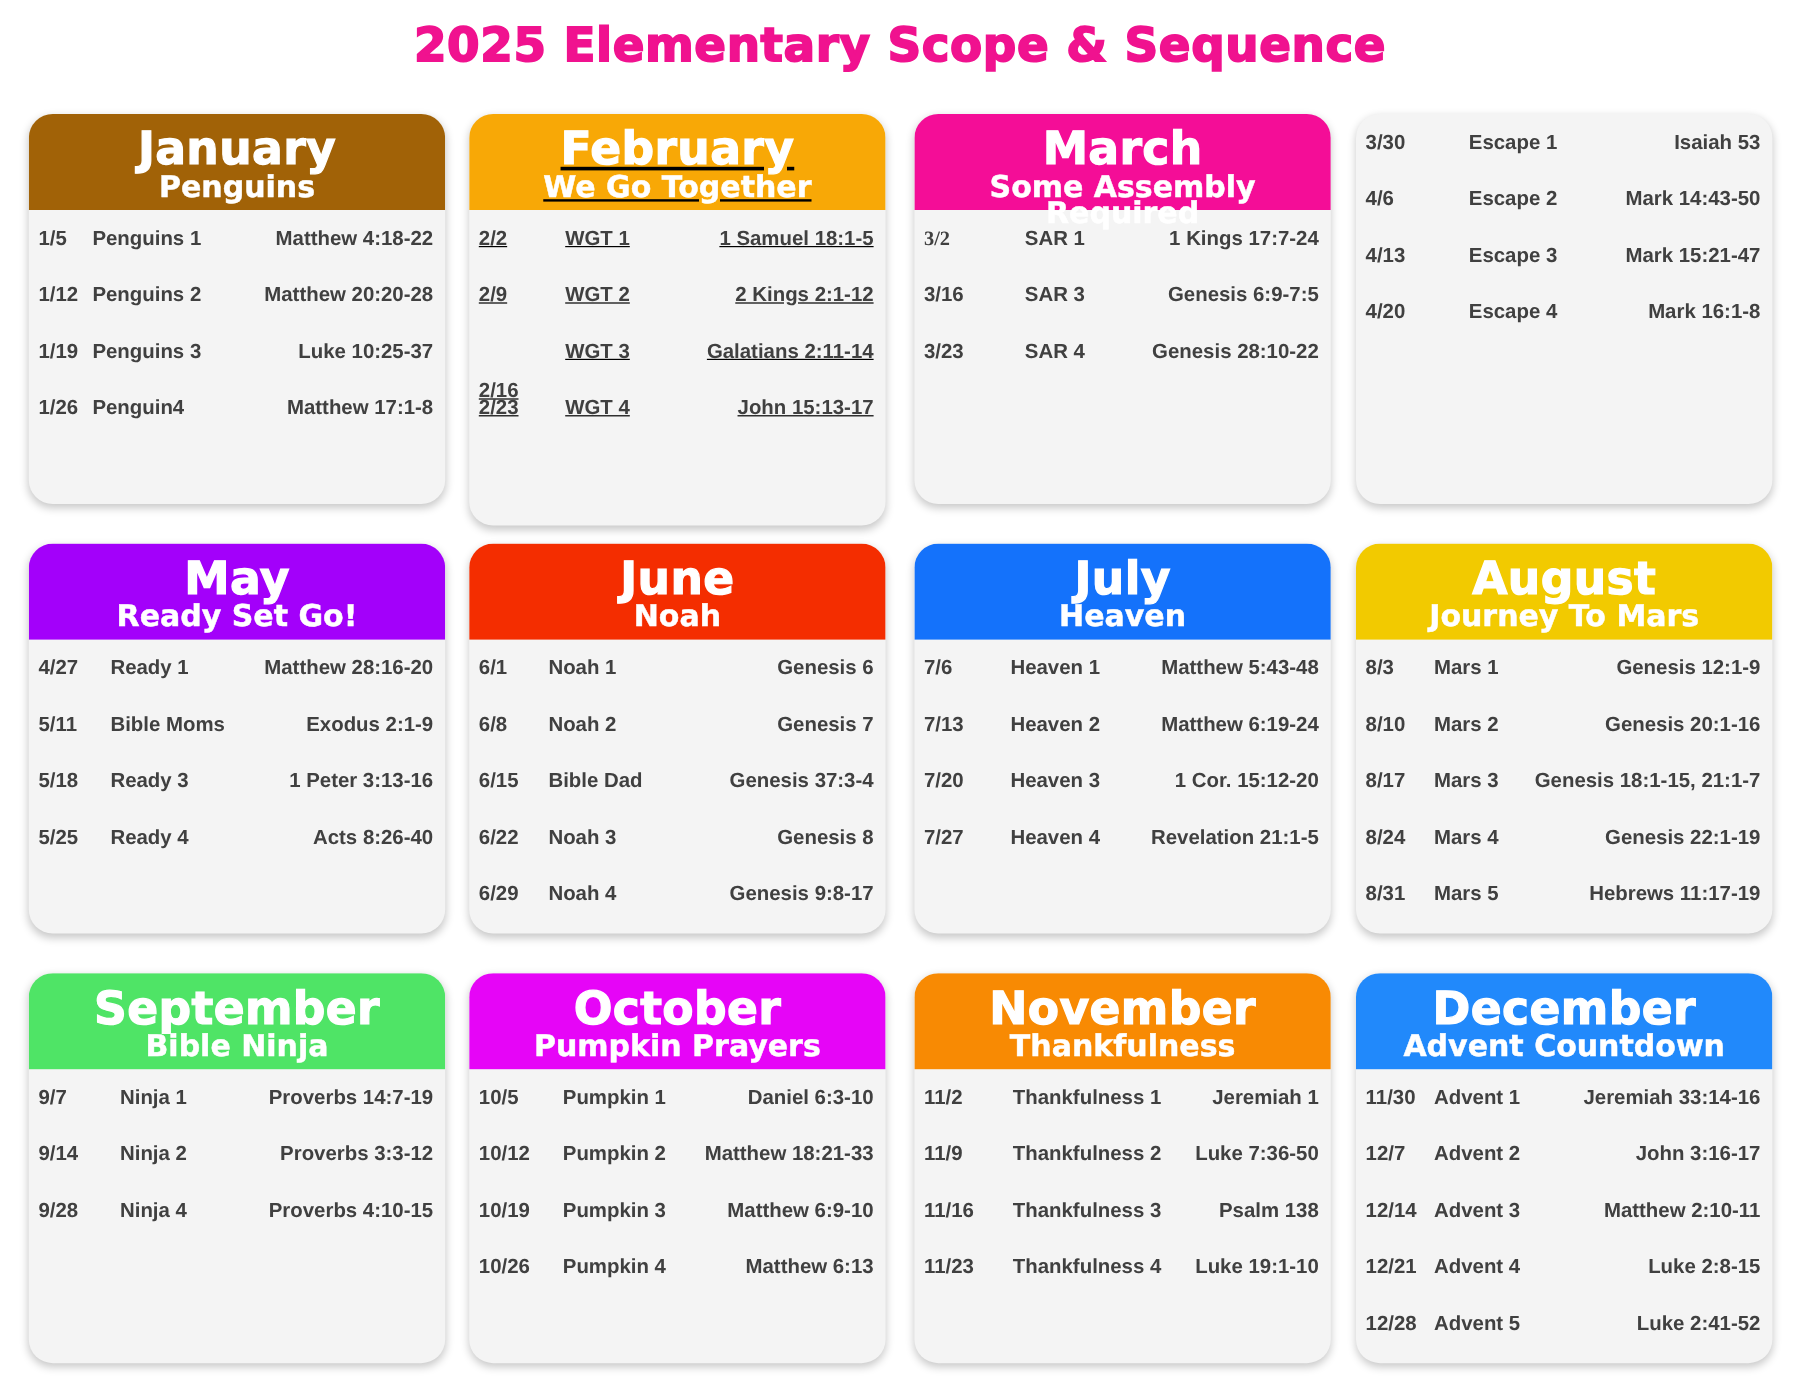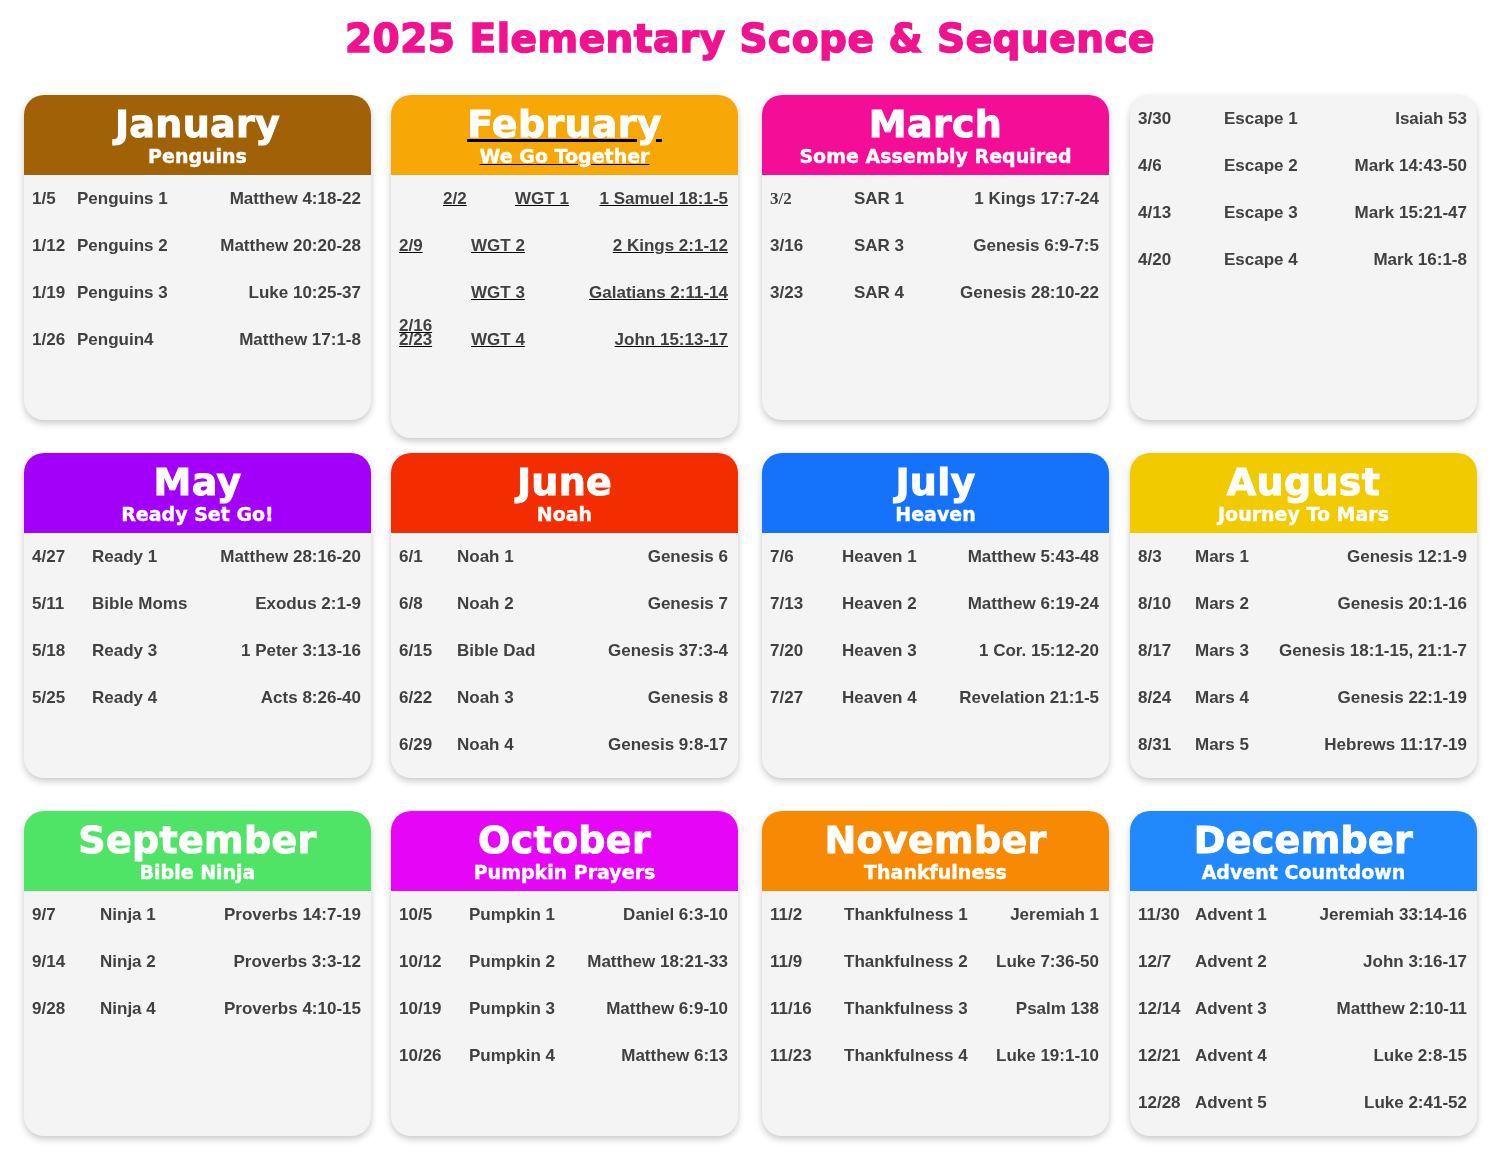--- a/index.html
+++ b/index.html
@@ -1,21 +1,21 @@
 <!DOCTYPE html>
 <html><head>
 <meta charset="utf-8">
 <style>
   html, body { margin:0; padding:0; background:#ffffff; }
   body { width:1500px; height:1157px; position:relative; overflow:hidden; font-family:"DejaVu Sans", sans-serif; }
   .title { position:absolute; left:0; top:16px; width:1500px; text-align:center; font-family:"DejaVu Sans", sans-serif; font-weight:900; font-size:39px; letter-spacing:0.5px; color:#f0128f; -webkit-text-stroke:1.5px #f0128f; }
   .card { position:absolute; width:347px; background:#f4f4f4; border-radius:20px; box-shadow:0 3px 7px rgba(0,0,0,0.22); overflow:hidden; }
   .card-head { height:80px; color:#fff; text-align:center; }
   .card-head .month { font-family:"DejaVu Sans", sans-serif; font-weight:900; font-size:38px; line-height:42px; padding-top:8px; -webkit-text-stroke:1px #fff; letter-spacing:0.3px; }
-  .card-head .theme { font-family:"DejaVu Sans", sans-serif; font-weight:bold; font-size:19px; line-height:22px; -webkit-text-stroke:0.4px #fff; }
+  .card-head .theme { font-family:"DejaVu Sans", sans-serif; font-weight:bold; font-size:25px; line-height:22px; -webkit-text-stroke:0.4px #fff; }
   .rows { padding:14px 10px 0 8px; }
   .row { display:flex; height:47px; font-family:"Liberation Sans", sans-serif; font-weight:bold; font-size:17px; color:#404040; }
   .row .date { width:52px; flex:none; }
   .row .lesson { flex:none; white-space:nowrap; }
   .row .ref { flex:1; text-align:right; white-space:nowrap; }
 </style>
 </head>
 <body>
 
 <div class="title">2025 Elementary Scope &amp; Sequence</div>
@@ -49,21 +49,21 @@
   </div>
       </div>
   </div>
     <div class="card" style="left: 391px; top: 95px; height: 343px; text-decoration: underline;">
     <div class="card-head" style="background: rgb(248, 168, 6);">
       <div class="month">February</div>
       <div class="theme">We Go Together</div>
     </div>
     <div class="rows">
         <div class="row">
-    <span class="date" style="width: 72px; margin-left: 44px;">2/2</span>
+    <span class="date" style="width: 72px;">2/2</span>
     <span class="lesson">WGT 1</span>
     <span class="ref">1 Samuel 18:1-5</span>
   </div>
         <div class="row">
     <span class="date" style="width: 72px;">2/9</span>
     <span class="lesson">WGT 2</span>
     <span class="ref">2 Kings 2:1-12</span>
   </div>
         <div class="row">
     <span class="date" style="width: 72px; margin-top: 33px;">2/16</span>

